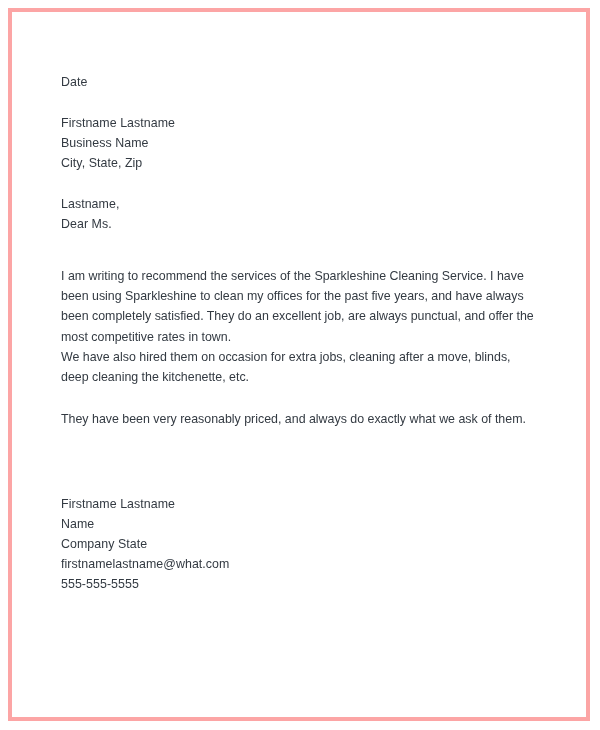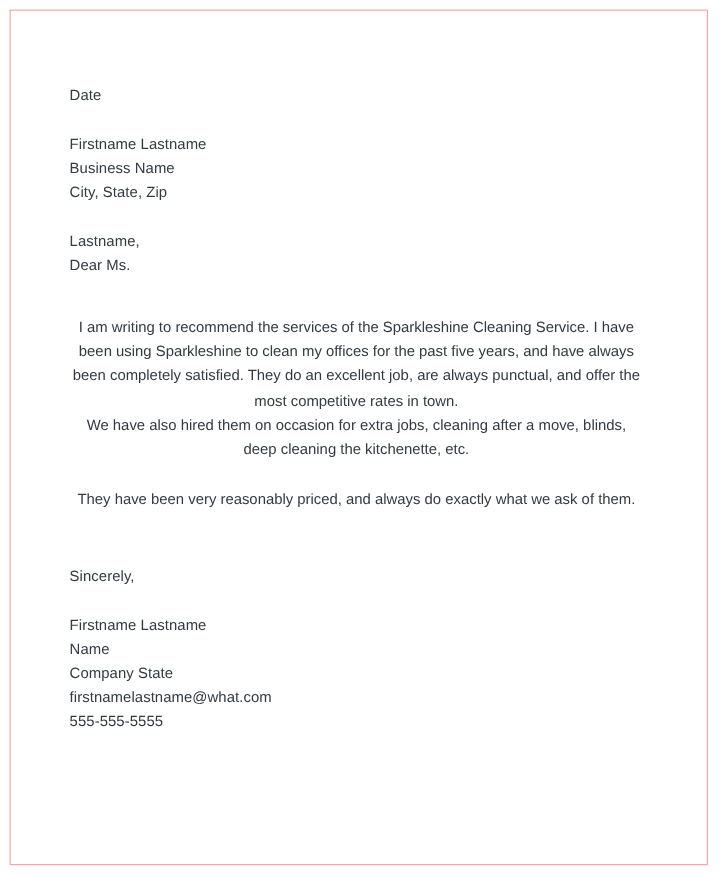--- a/index.html
+++ b/index.html
@@ -14,21 +14,21 @@
     -webkit-font-smoothing: antialiased;
   }
 
   .page-sheet {
     position: absolute;
     left: 8px;
     top: 8px;
     width: 582px;
     height: 713px;
     background: #ffffff;
-    border: 1px solid #fca5a5;
+    border: 4px solid #fca5a5;
     box-sizing: border-box;
     overflow: hidden;
   }
 
   .letter-body {
     position: absolute;
     left: 49px;
     top: 60px;
     width: 478px;
   }
@@ -49,21 +49,21 @@
   .gap-after-sal { height: 32px; }
   .gap-after-p1  { height: 22px; }
   .gap-after-p2  { height: 22px; }
   .gap-after-p3  { height: 22px; }
   .gap-after-sign{ height: 21px; }
 
   .paragraph {
     font-size: 12.4px;
     line-height: 20.2px;
     color: #333a42;
-    text-align: center;
+    text-align: left;
     white-space: pre-wrap;
   }
 </style>
 </head>
 <body>
 
 <div class="page-sheet">
 
   <div class="letter-body">
 
@@ -91,21 +91,20 @@
 
     <div class="gap-after-p1"></div>
 
     <div class="paragraph">They have been very reasonably priced, and always do exactly what we ask of them.</div>
 
     <div class="gap-after-p2"></div>
 
 
     <div class="gap-after-p3"></div>
 
-    <div class="ltr-line">Sincerely,</div>
 
     <div class="gap-after-sign"></div>
 
     <div>
       <div class="ltr-line">Firstname Lastname</div>
       <div class="ltr-line">Name</div>
       <div class="ltr-line">Company State</div>
       <div class="ltr-line">firstnamelastname@what.com</div>
       <div class="ltr-line">555-555-5555</div>
     </div>

